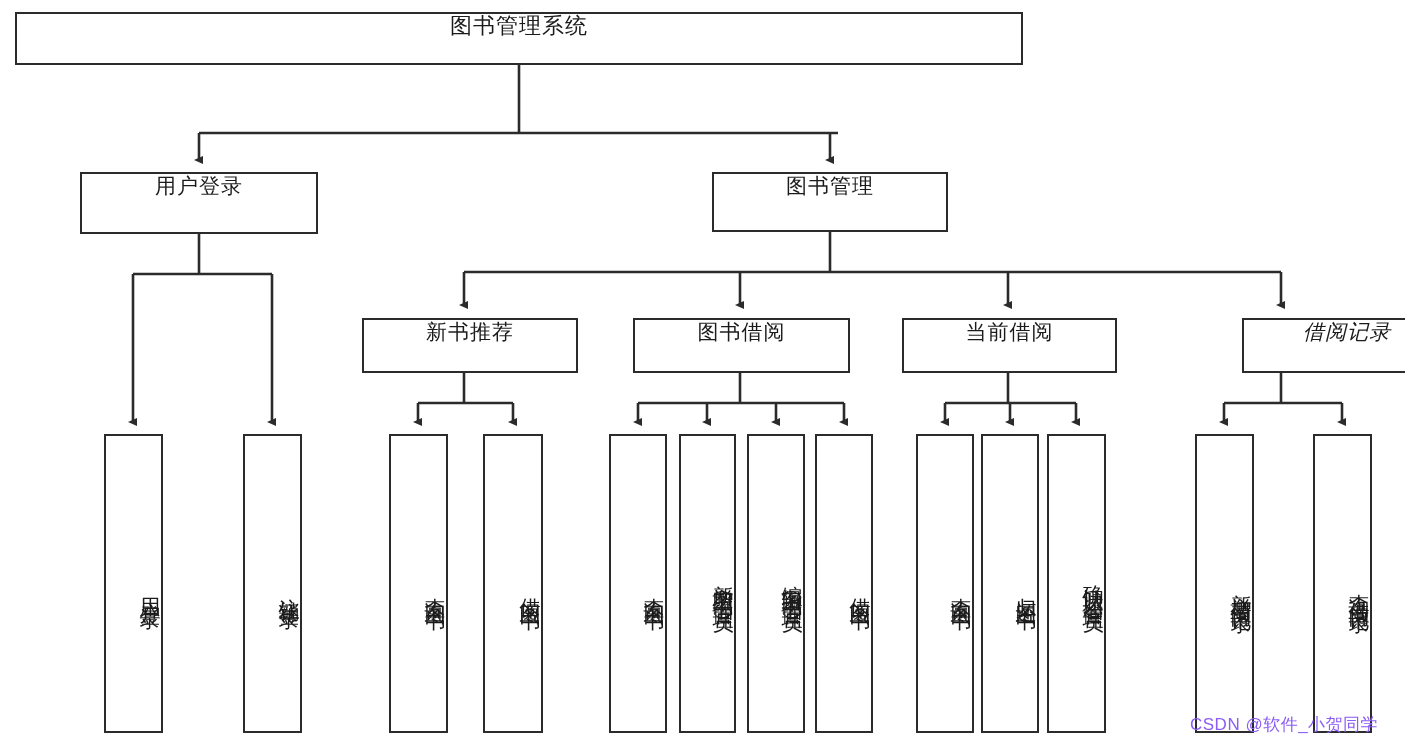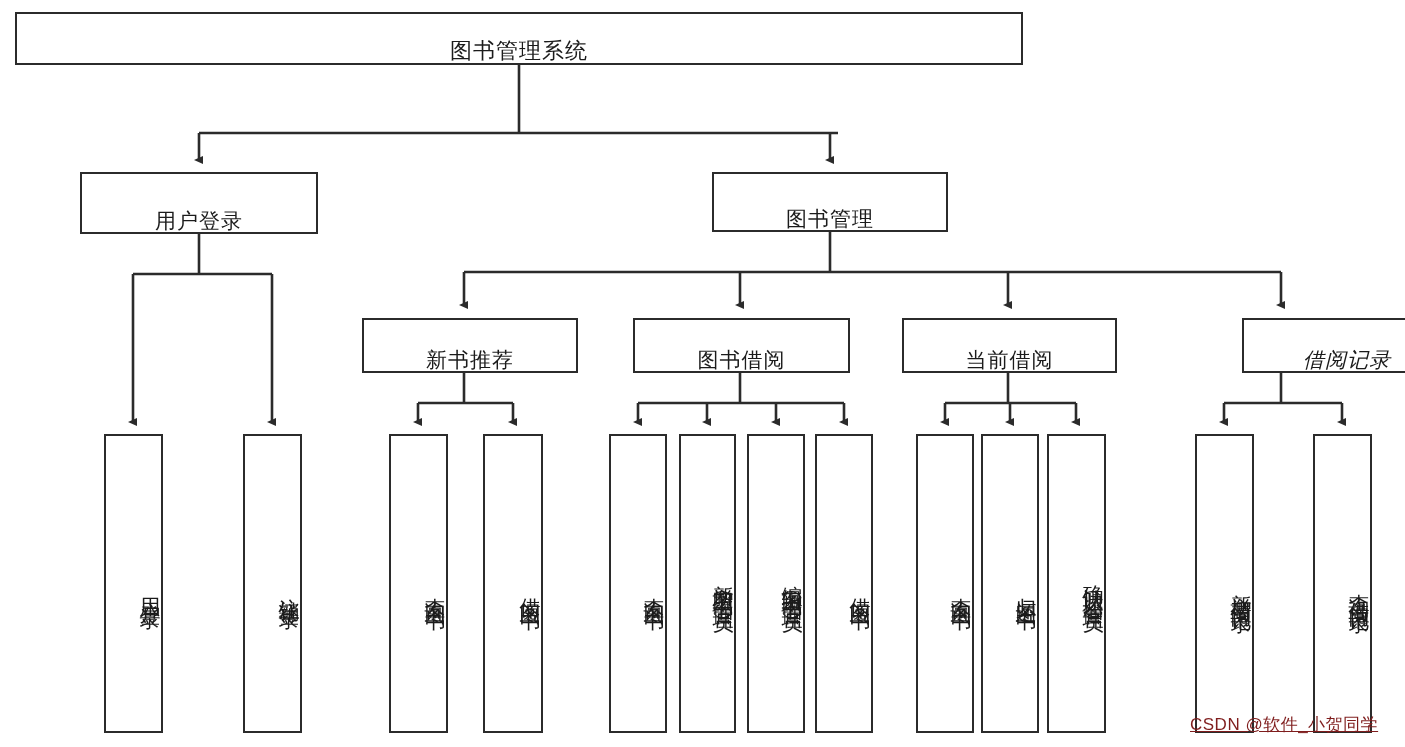--- a/index.html
+++ b/index.html
@@ -23,21 +23,21 @@
     top: 0;
     width: 1405px;
     height: 747px;
   }
   .node {
     position: absolute;
     box-sizing: border-box;
     border: 2px solid #2b2b2b;
     background: #ffffff;
     display: flex;
-    align-items: flex-end;
+    align-items: flex-start;
     justify-content: center;
     color: #1b1b1b;
     z-index: 2;
   }
   .node-h {
     font-size: 21px;
     letter-spacing: 1px;
     line-height: 1.1;
   }
   .node-root {
@@ -54,26 +54,25 @@
     padding-top: 10px;
   }
   .node-v .vlabel {
     writing-mode: vertical-rl;
     text-orientation: upright;
     white-space: nowrap;
   }
   .watermark {
     position: absolute;
     font-size: 17px;
-    color: #7f1d1d;
+    color: #8b5cf6;
     letter-spacing: 0.5px;
     white-space: nowrap;
     z-index: 3;
     pointer-events: none;
-    text-decoration: underline;
   }
 </style>
 </head>
 <body>
 
 <div id="canvas">
 
   <svg id="edges" viewBox="0 0 1405 747" xmlns="http://www.w3.org/2000/svg">
     <defs>
       <marker id="arrow" markerWidth="10" markerHeight="10" refX="5" refY="5" orient="auto" markerUnits="userSpaceOnUse">

